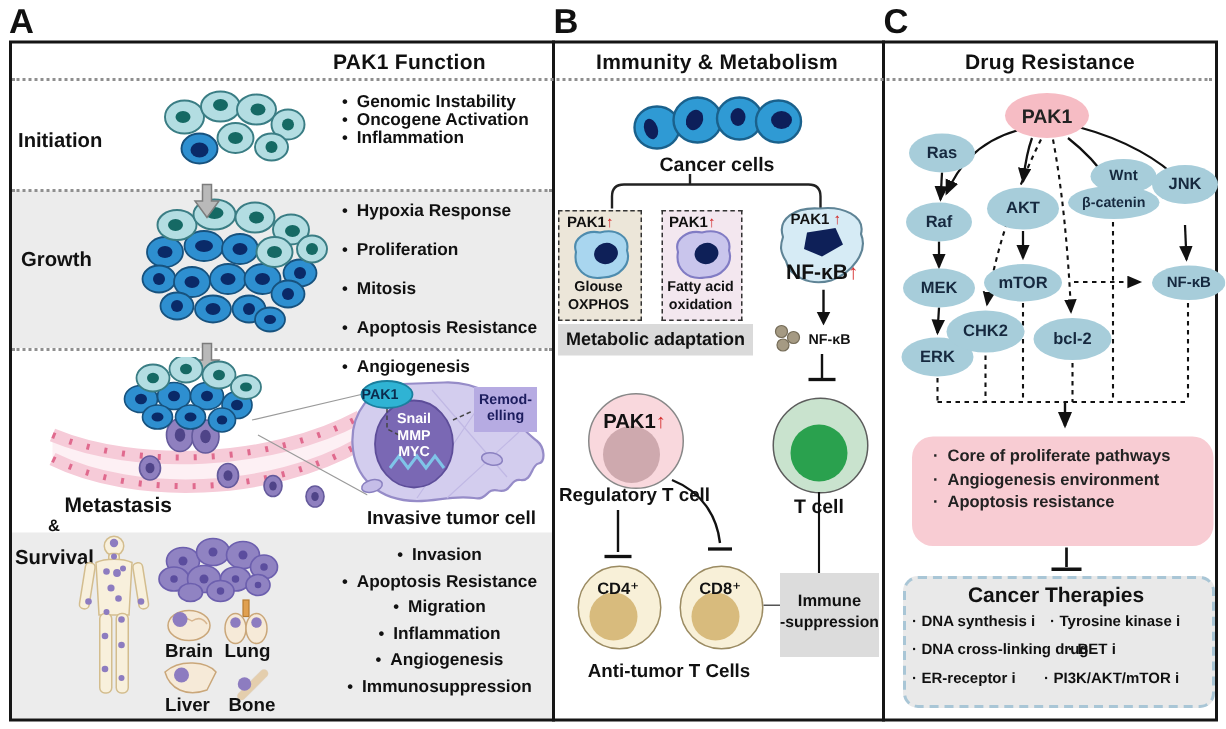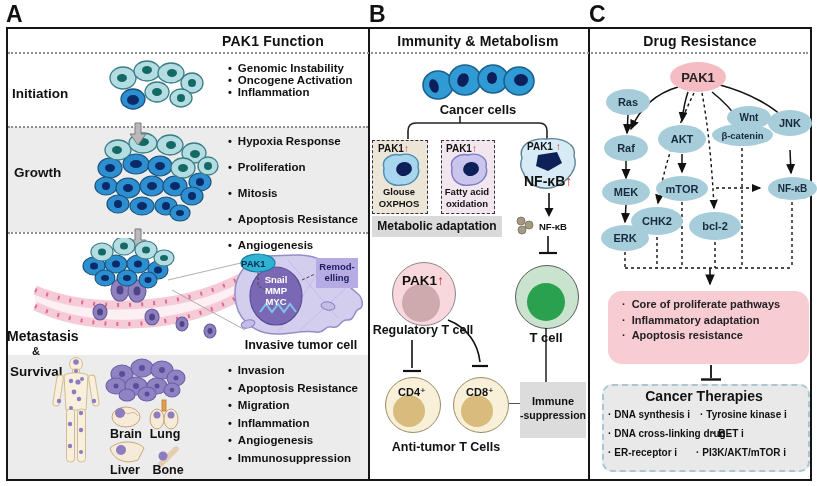--- a/index.html
+++ b/index.html
@@ -49,37 +49,37 @@
   <div class="abs hdr" style="left:200px;top:33px;width:146px;">PAK1 Function</div>
   <div class="abs hdr" style="left:380px;top:33px;width:196px;">Immunity &amp; Metabolism</div>
   <div class="abs hdr" style="left:610px;top:33px;width:180px;">Drug Resistance</div>
   <div class="abs dotline" style="left:8px;top:52px;width:800px;"></div>
 
   <div class="abs dotline" style="left:8px;top:126px;width:360px;"></div>
   <div class="abs dotline" style="left:8px;top:232px;width:360px;"></div>
 
   <div class="abs sec-label" style="left:12px;top:86px;">Initiation</div>
   <div class="abs sec-label" style="left:14px;top:165px;">Growth</div>
-  <div class="abs sec-label" style="left:7px;top:328px;font-size:14px;">Metastasis</div>
+  <div class="abs sec-label" style="left:7px;top:328px;font-size:14px;padding-left:36px;">Metastasis</div>
   <div class="abs sec-label" style="left:32px;top:345px;font-size:11px;">&amp;</div>
   <div class="abs sec-label" style="left:10px;top:364px;">Survival</div>
 
   <div class="abs blist" style="left:228px;top:62px;">
     <div class="brow">Genomic Instability</div>
     <div class="brow">Oncogene Activation</div>
     <div class="brow">Inflammation</div>
   </div>
   <div class="abs blist" style="left:228px;top:135px;gap:14px;">
     <div class="brow">Hypoxia Response</div>
     <div class="brow">Proliferation</div>
     <div class="brow">Mitosis</div>
     <div class="brow">Apoptosis Resistance</div>
     <div class="brow">Angiogenesis</div>
   </div>
-  <div class="abs blist" style="left:228px;top:364px;gap:5.5px;">
+  <div class="abs blist" style="left:228px;top:364px;gap:5.5px;align-items:center;">
     <div class="brow">Invasion</div>
     <div class="brow">Apoptosis Resistance</div>
     <div class="brow">Migration</div>
     <div class="brow">Inflammation</div>
     <div class="brow">Angiogenesis</div>
     <div class="brow">Immunosuppression</div>
   </div>
 
   <svg class="abs" style="left:95px;top:56px;" width="115" height="66" viewBox="0 0 115 66">
     <g stroke="#3a7d84" stroke-width="1.3" fill="#b3dde2">
@@ -441,21 +441,21 @@
   <div class="node" style="left:631px;top:207px;width:52px;height:28px;">CHK2</div>
   <div class="node" style="left:689px;top:212px;width:52px;height:28px;">bcl-2</div>
   <div class="node" style="left:727px;top:106px;width:44px;height:23px;font-size:10px;">Wnt</div>
   <div class="node" style="left:712px;top:124px;width:61px;height:22px;font-size:9.5px;">β-catenin</div>
   <div class="node" style="left:768px;top:110px;width:44px;height:26px;">JNK</div>
   <div class="node" style="left:768px;top:177px;width:49px;height:23px;font-size:10px;">NF-κB</div>
 
   <div class="abs pinkbox" style="left:608px;top:291px;width:201px;height:73px;">
     <div style="padding:7px 0 0 14px;display:flex;flex-direction:column;gap:3.5px;">
       <div class="fx-row">Core of proliferate pathways</div>
-      <div class="fx-row">Inflammatory adaptation</div>
+      <div class="fx-row">Angiogenesis environment</div>
       <div class="fx-row">Apoptosis resistance</div>
     </div>
   </div>
   <svg class="abs" style="left:698px;top:364px;" width="26" height="19" viewBox="0 0 26 19">
     <line x1="13" y1="1" x2="13" y2="14" stroke="#111" stroke-width="1.8"></line>
     <line x1="3" y1="15.5" x2="23" y2="15.5" stroke="#111" stroke-width="2.4"></line>
   </svg>
 
   <div class="abs therapybox" style="left:602px;top:384px;width:204px;height:84px;"></div>
   <div class="abs smlbl c" style="left:602px;top:388px;width:204px;font-size:14px;">Cancer Therapies</div>

